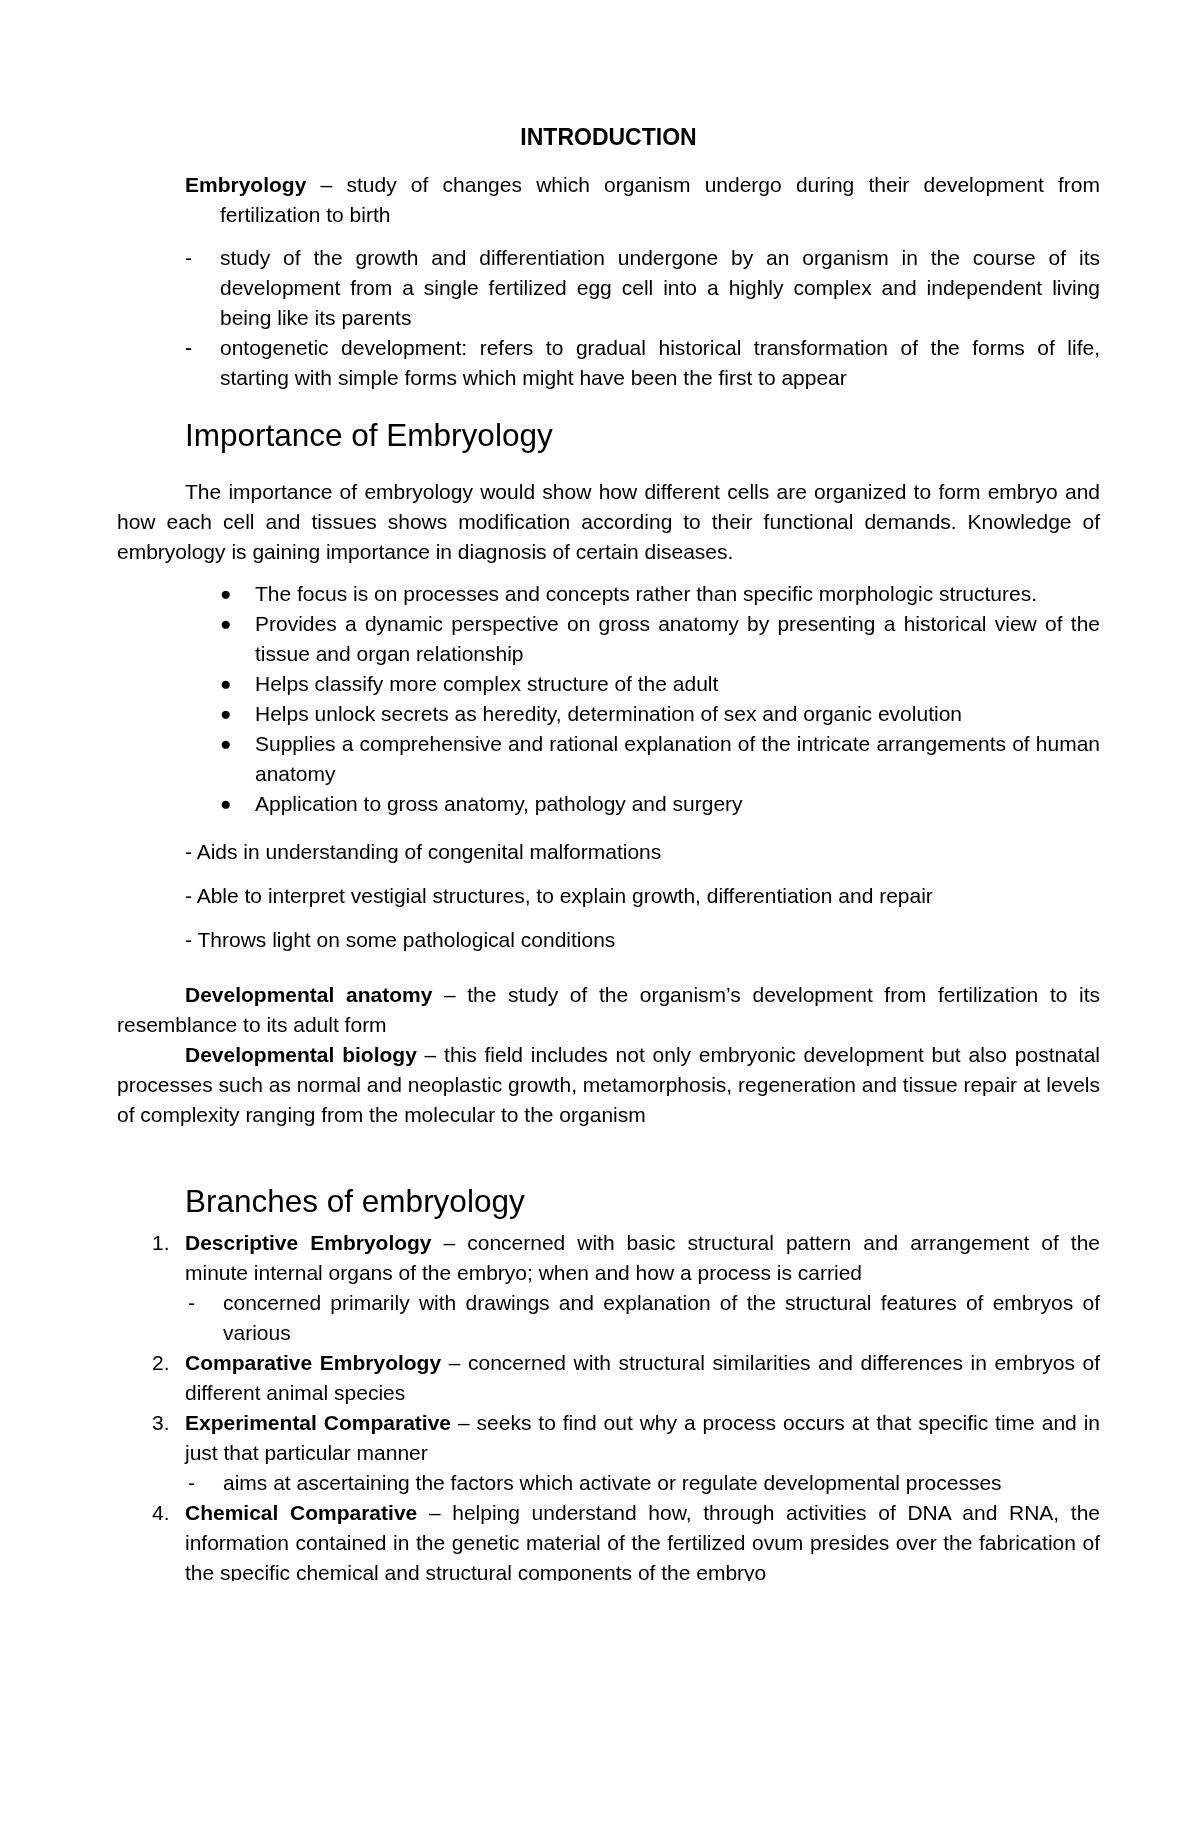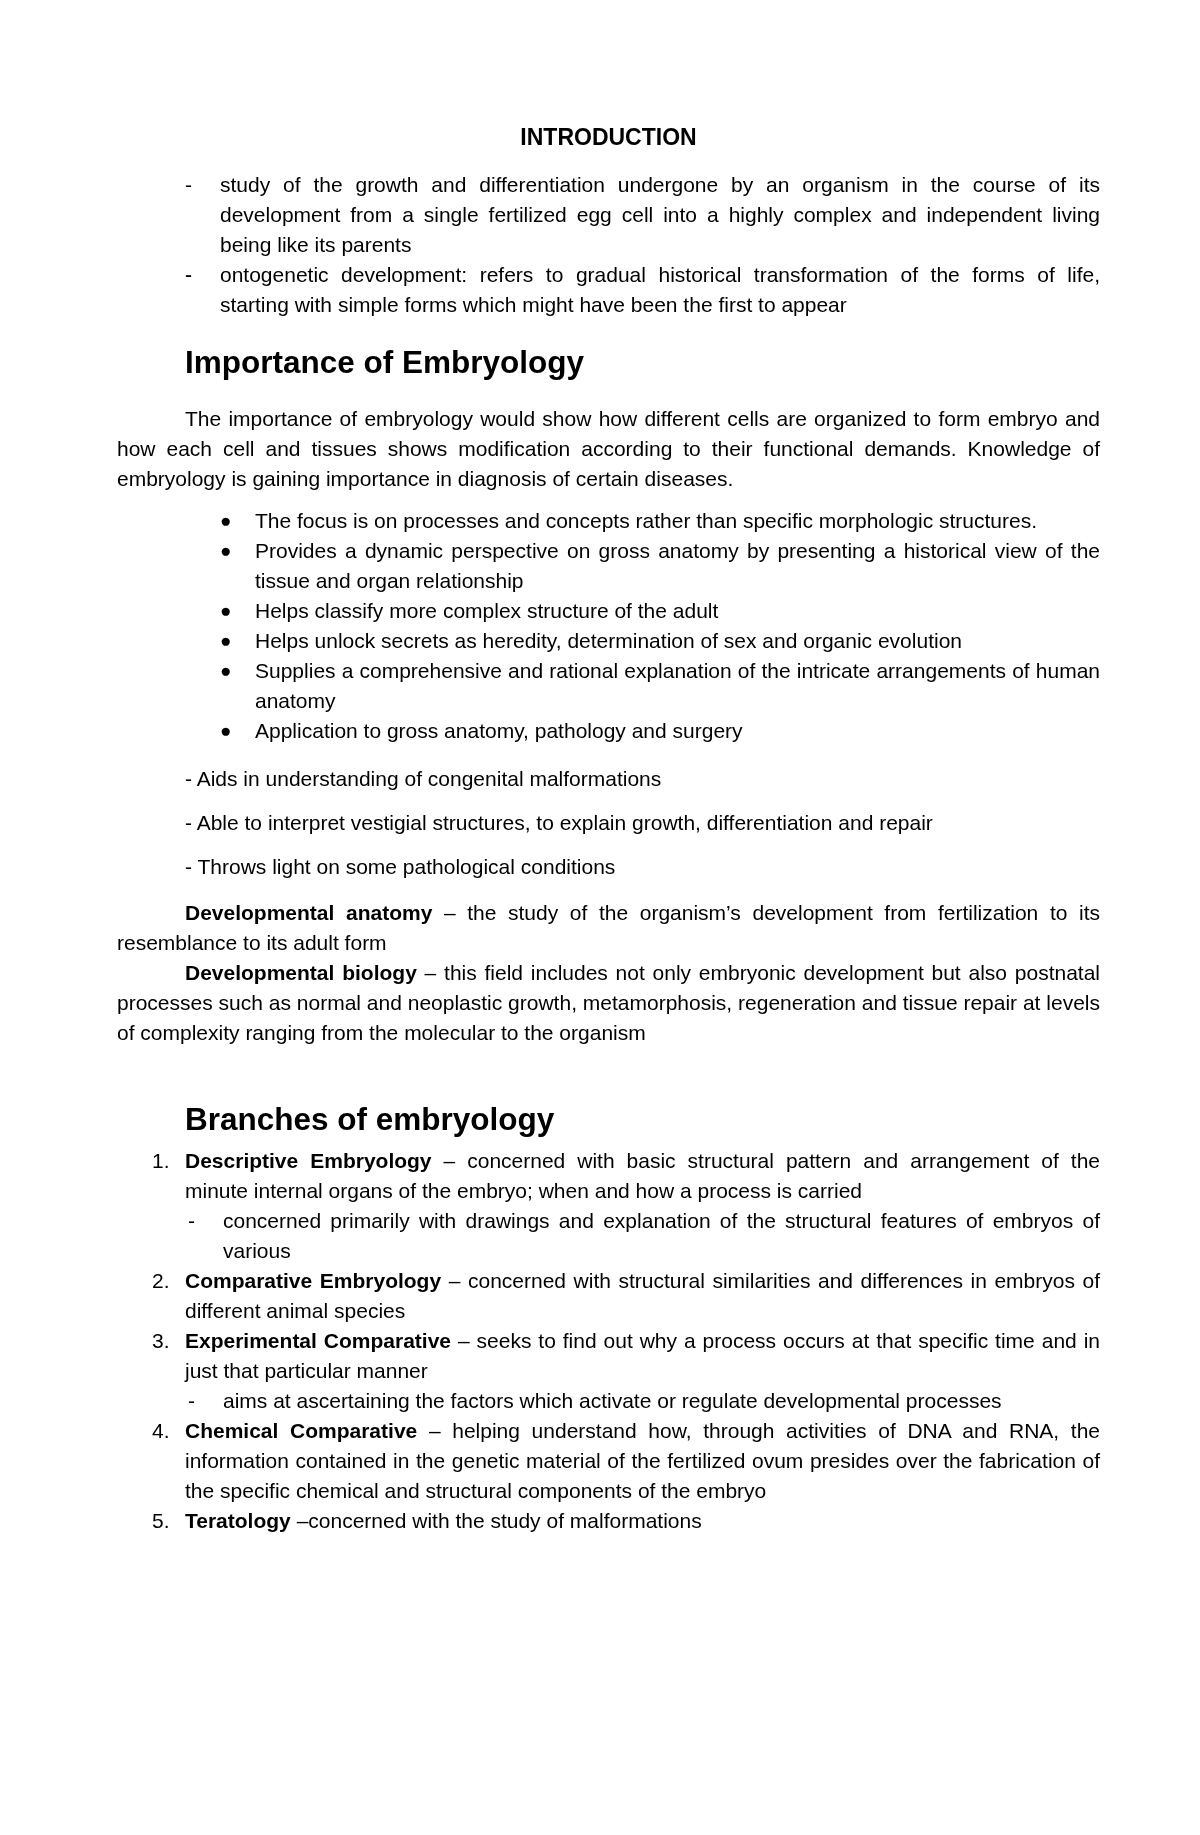--- a/index.html
+++ b/index.html
@@ -32,33 +32,33 @@
     text-align: justify;
     margin-bottom: 13px;
   }
   .bold { font-weight: bold; }
 
   
   .dash-list { list-style: none; margin-bottom: 27px; }
   .dash-item { position: relative; padding-left: 103px; text-align: justify; }
   .dash-item .marker { position: absolute; left: 68px; top: 0; }
 
-  .section-heading { font-weight: bold; margin-left: 68px; margin-bottom: 27px; }
+  .section-heading { font-weight: normal; margin-left: 68px; margin-bottom: 27px; }
 
   .indent-para { text-indent: 68px; text-align: justify; margin-bottom: 12px; }
 
   
   .bullet-list { list-style: none; margin-bottom: 18px; }
   .bullet-item { position: relative; padding-left: 138px; text-align: justify; }
   .bullet-item .marker { position: absolute; left: 103px; top: 0; font-size: 19px; }
 
   .note-para { margin: 14px 0 14px 68px; }
 
   .def2-para { text-indent: 68px; text-align: justify; }
-  .def2-block { margin-top: 16px; }
+  .def2-block { margin-top: 25px; }
 
   .branches-heading { margin-top: 56px; margin-bottom: 12px; }
 
   
   .branches-list { list-style: none; }
   .num-item { position: relative; padding-left: 68px; text-align: justify; }
   .num-item .num { position: absolute; left: 35px; top: 0; }
 
   
   .sub-list { list-style: none; margin-left: -68px; }
@@ -66,20 +66,21 @@
   .sub-item .marker { position: absolute; left: 71px; top: 0; }
 </style>
 </head>
 <body>
 
 <div class="page">
   <div class="content">
 
     <h1 class="doc-title">INTRODUCTION</h1>
 
+    <p class="def-para"><span class="bold">Embryology</span> <span>– study of changes which organism undergo during their development from fertilization to birth</span></p>
 
     <ul class="dash-list">
       <li class="dash-item">
         <span class="marker">-</span>
         <span>study of the growth and differentiation undergone by an organism in the course of its development from a single fertilized egg cell into a highly complex and independent living being like its parents</span>
       </li>
       <li class="dash-item">
         <span class="marker">-</span>
       </li>
       <li class="dash-item">

